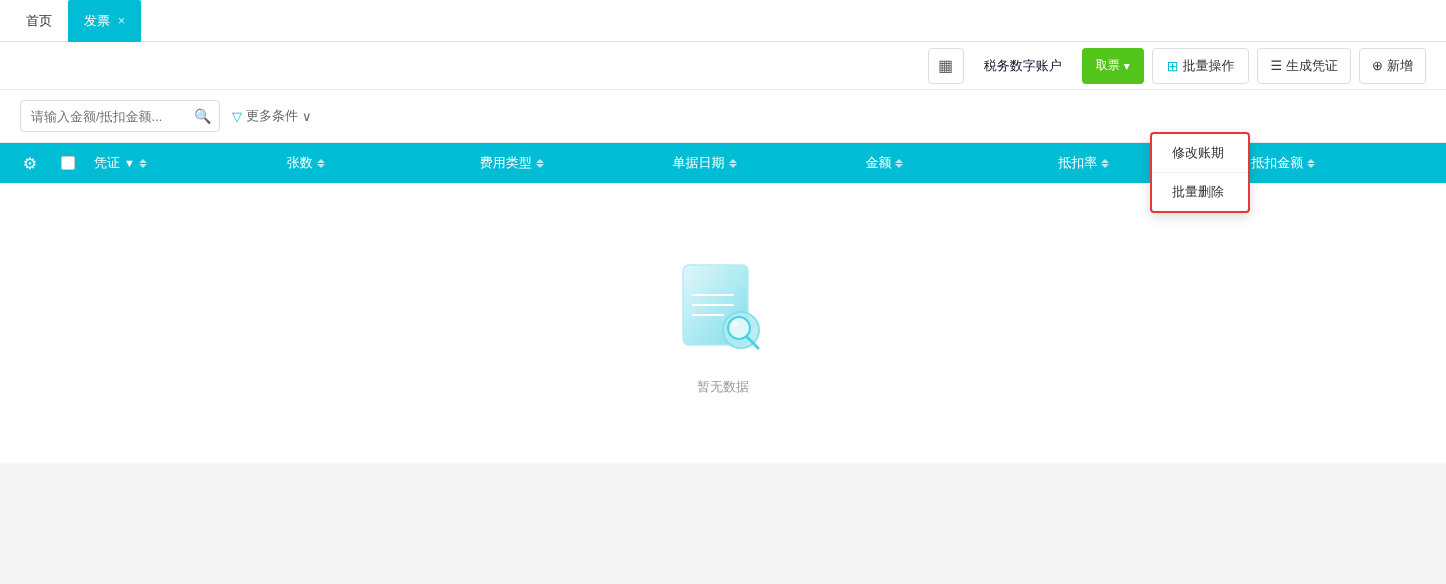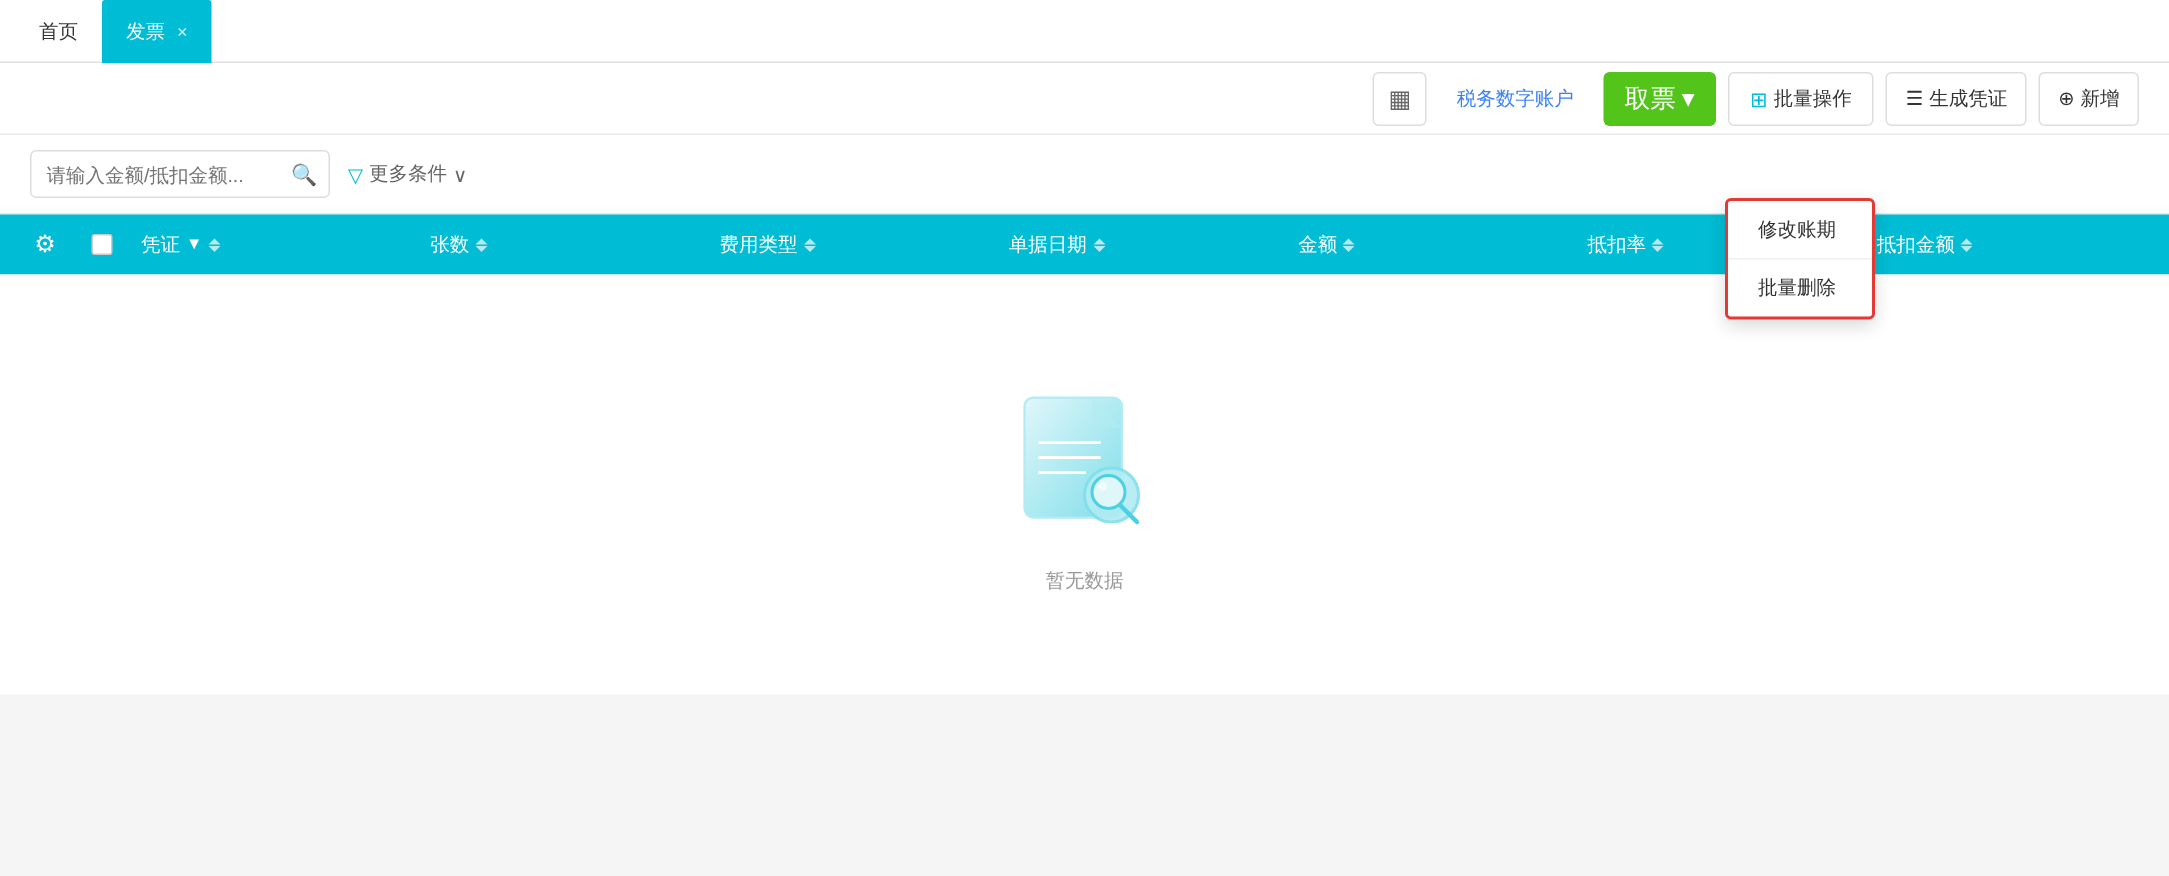--- a/index.html
+++ b/index.html
@@ -55,26 +55,26 @@
     .toolbar-actions {
       display: flex; align-items: center; gap: 8px;
     }
     .btn-qr {
       width: 36px; height: 36px; display: flex; align-items: center; justify-content: center;
       border: 1px solid #ddd; border-radius: 4px; cursor: pointer; background: #fff;
       color: #666;
     }
     .btn-tax {
       padding: 0 12px; height: 36px; line-height: 36px;
-      border: none; background: transparent; color: #3b82f6; cursor: pointer; font-size: 13px;
+      border: none; background: transparent; color: #0f172a; cursor: pointer; font-size: 13px;
     }
     .btn-take {
       padding: 0 14px; height: 36px;
       background: #52c41a; color: #fff; border: none; border-radius: 4px;
-      cursor: pointer; font-size: 17px;
+      cursor: pointer; font-size: 12px;
       display: flex; align-items: center; gap: 4px;
     }
     .btn-batch {
       padding: 0 14px; height: 36px;
       background: #fff; color: #333; border: 1px solid #ddd; border-radius: 4px;
       cursor: pointer; font-size: 13px;
       display: flex; align-items: center; gap: 4px;
     }
     .btn-batch .icon { color: #00bcd4; font-size: 14px; }
     .btn-voucher {

